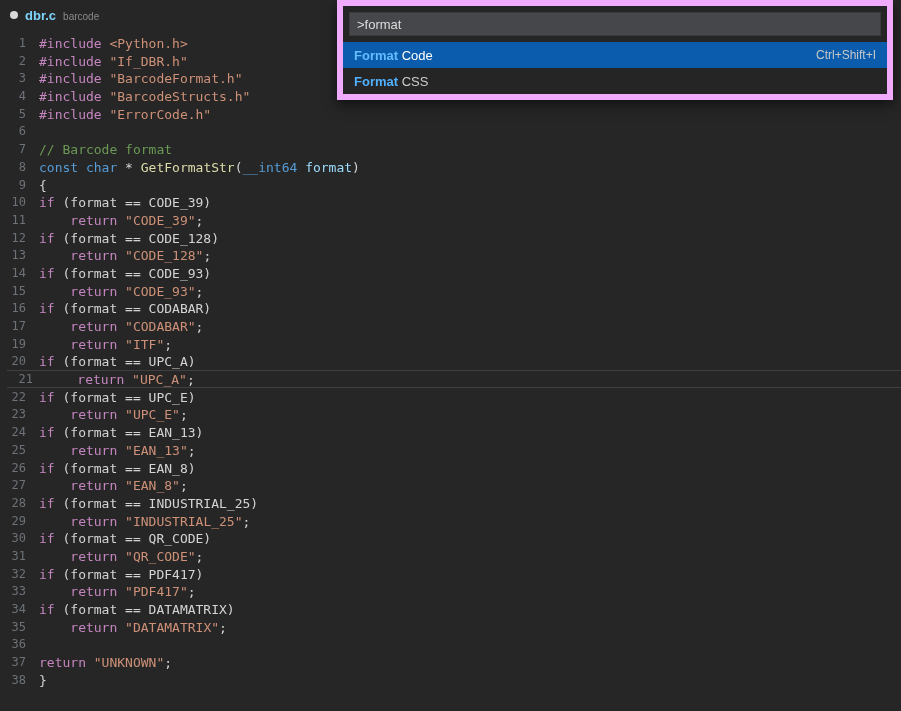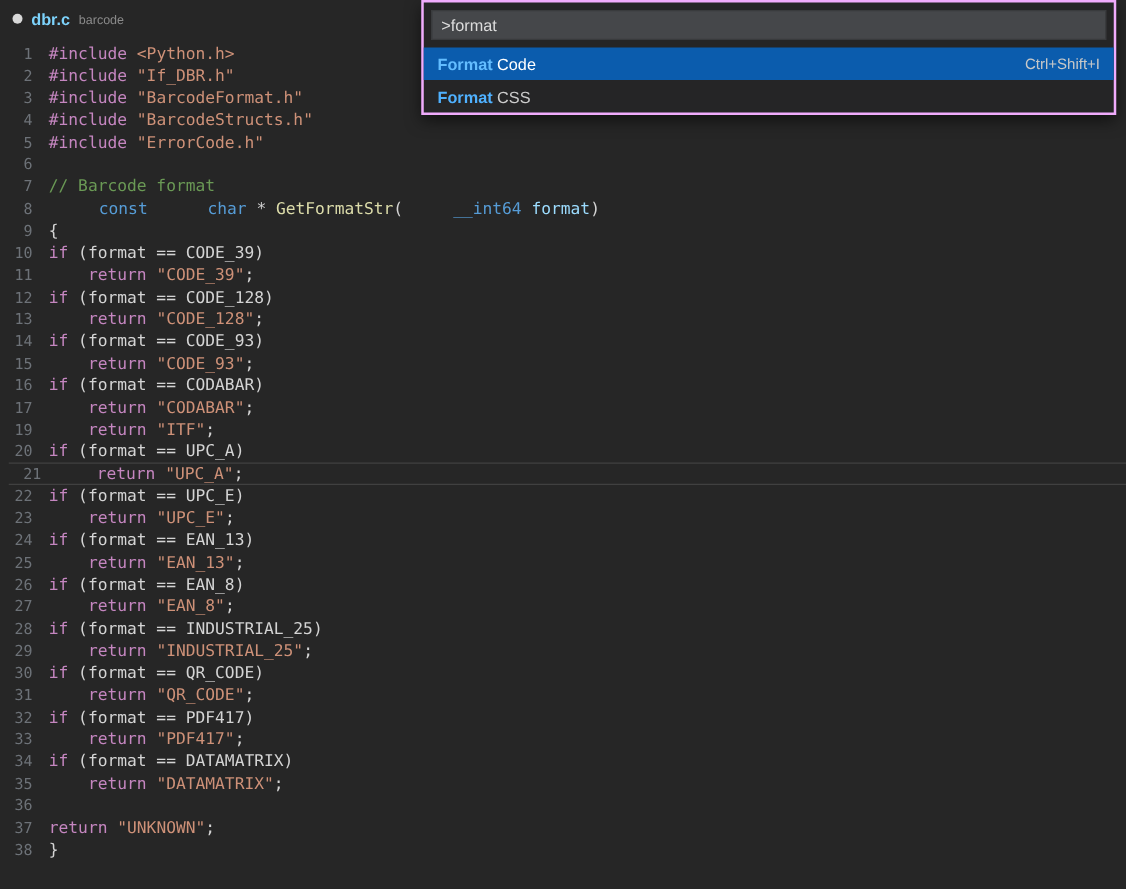--- a/index.html
+++ b/index.html
@@ -64,33 +64,33 @@
     flex:0 0 26px;
     width:26px;
     text-align:right;
     margin-right:13px;
     color:#6d7278;
     font-size:12px;
     user-select:none;
   }
   .code{white-space:pre;color:var(--plain);}
   .tk-k{color:var(--keyword);}
-  .tk-t{color:var(--type);margin-left:40px;}
+  .tk-t{color:var(--type);}
   .tk-s{color:var(--string);text-align:right;}
   .tk-c{color:var(--comment);}
   .tk-f{color:var(--function);text-align:center;}
   .tk-v{color:var(--variable);}
   .tk-p{color:var(--plain);}
 
   
   .palette{
     position:absolute;
     top:0;left:337px;width:556px;
     background:#252526;
-    border:2px solid #f0abfc;
+    border:6px solid #f0abfc;
     box-shadow:0 5px 12px rgba(0,0,0,0.55);
     z-index:10;
     font-family:"Liberation Sans", sans-serif;
   }
   .palette-input{
     display:block;
     width:calc(100% - 12px);
     margin:6px;
     height:24px;
     background:#45474a;

